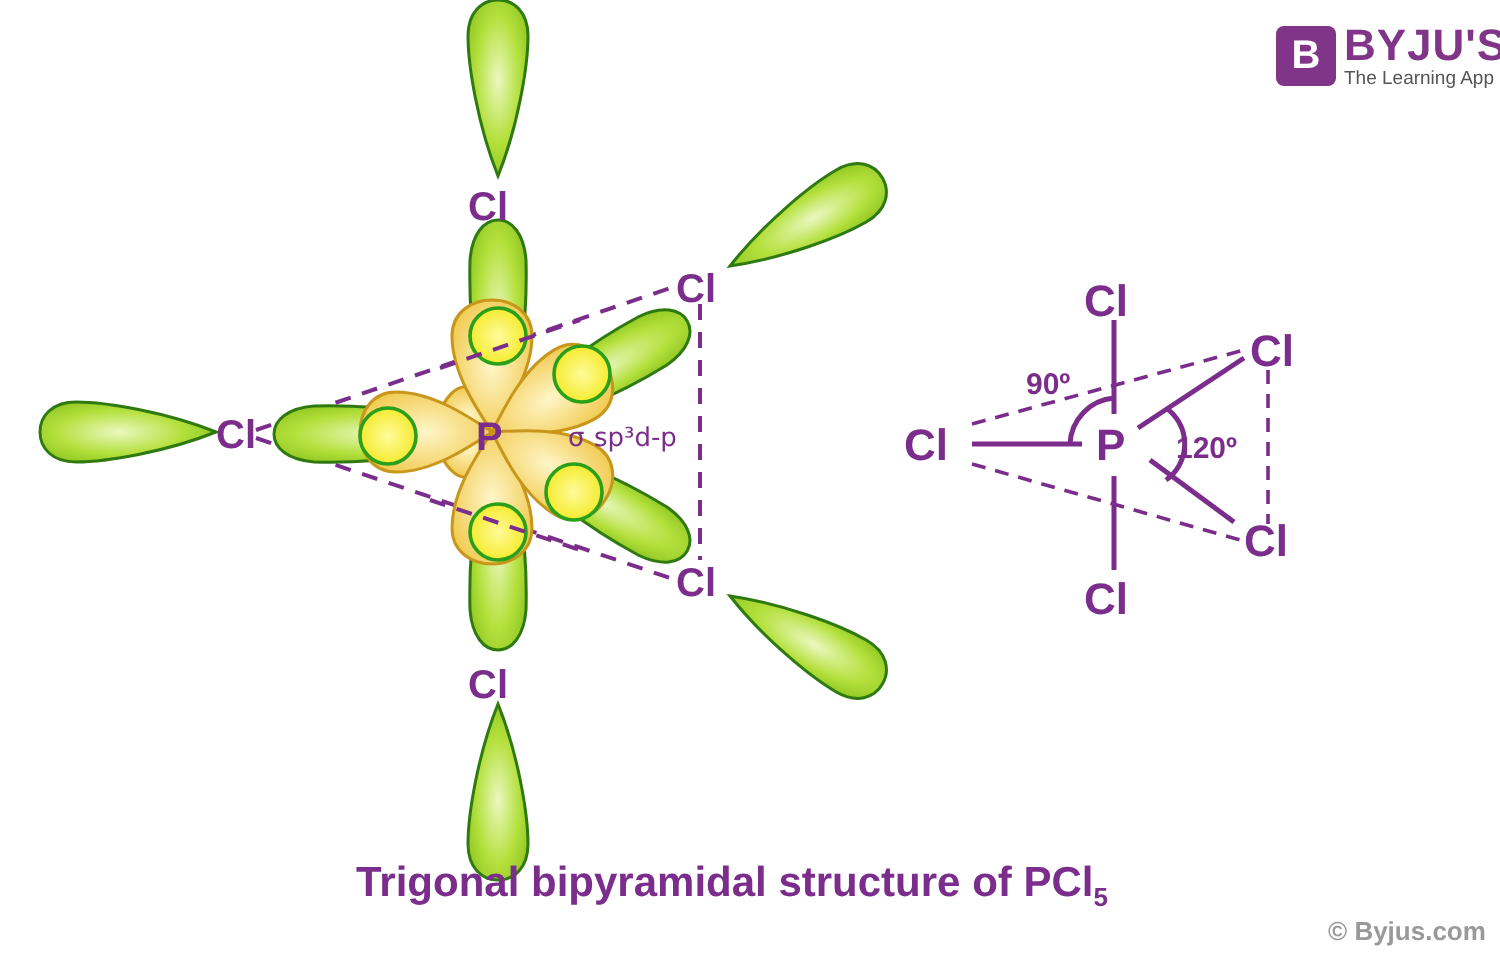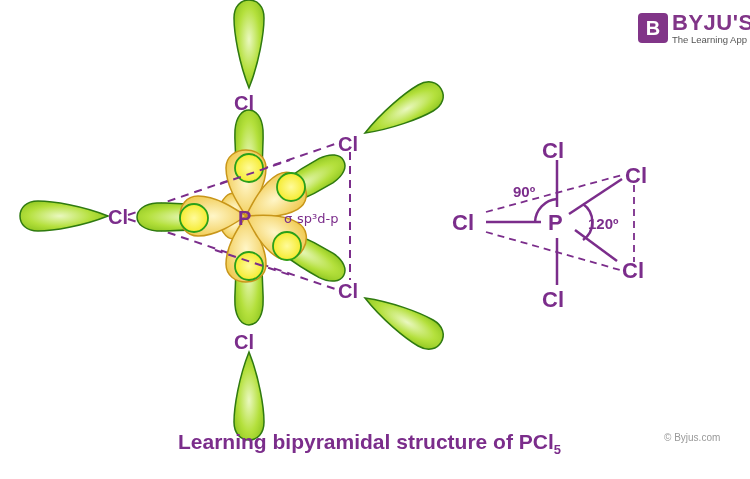--- a/index.html
+++ b/index.html
@@ -7,21 +7,21 @@
   svg{position:absolute;left:0;top:0;}
   .lbl{font-family:"Liberation Sans",sans-serif;font-weight:bold;fill:#7b2d8b;}
   .hyb{font-family:"DejaVu Sans",sans-serif;fill:#7b2d8b;}
   .logo{position:absolute;left:638px;top:12px;display:flex;align-items:center;}
   .logo-box{width:30px;height:30px;background:#813588;border-radius:4px;display:flex;align-items:center;justify-content:center;color:#fff;font-weight:bold;font-size:20px;font-family:"Liberation Sans",sans-serif;}
   .logo-text{margin-left:4px;line-height:1;}
   .logo-name{color:#813588;font-weight:bold;font-size:22px;font-family:"Liberation Sans",sans-serif;letter-spacing:0.5px;}
   .logo-tag{color:#555;font-size:9.5px;font-family:"Liberation Sans",sans-serif;margin-top:1px;}
   .title{position:absolute;left:178px;top:430px;color:#7b2d8b;font-weight:bold;font-size:21px;font-family:"Liberation Sans",sans-serif;}
   .title sub{font-size:13px;}
-  .copy{position:absolute;left:664px;top:432px;color:#999;font-size:10px;font-family:"Liberation Sans",sans-serif;}
+  .copy{position:absolute;left:664px;top:458px;color:#999;font-size:13px;font-family:"Liberation Sans",sans-serif;font-weight:bold;}
 </style>
 </head>
 <body>
 
 <div id="stage">
 
   <svg width="750" height="479" viewBox="0 0 750 479">
     <defs>
       <radialGradient id="gLobe" cx="50%" cy="45%" r="60%">
         <stop offset="0%" stop-color="#eaf8c0"></stop>
@@ -129,17 +129,17 @@
 
   <div class="logo">
     <div class="logo-box">B</div>
     <div class="logo-text">
       <div class="logo-name">BYJU'S</div>
       <div class="logo-tag">The Learning App</div>
     </div>
   </div>
 
   <div class="title">
-    <span>Learning bipyramidal structure of PCl</span><sub>5</sub>
+    <span>Trigonal bipyramidal structure of PCl</span><sub>5</sub>
   </div>
 
   <div class="copy">© Byjus.com</div>
 </div>
 
 </body></html>

